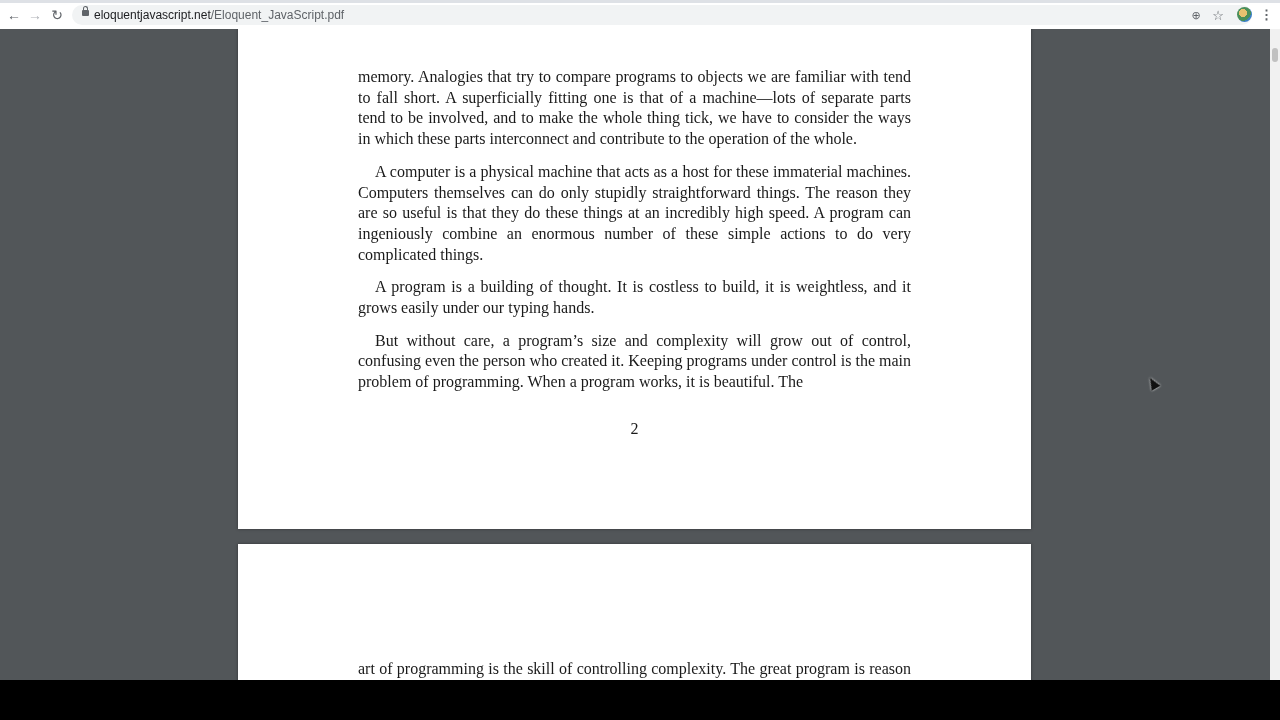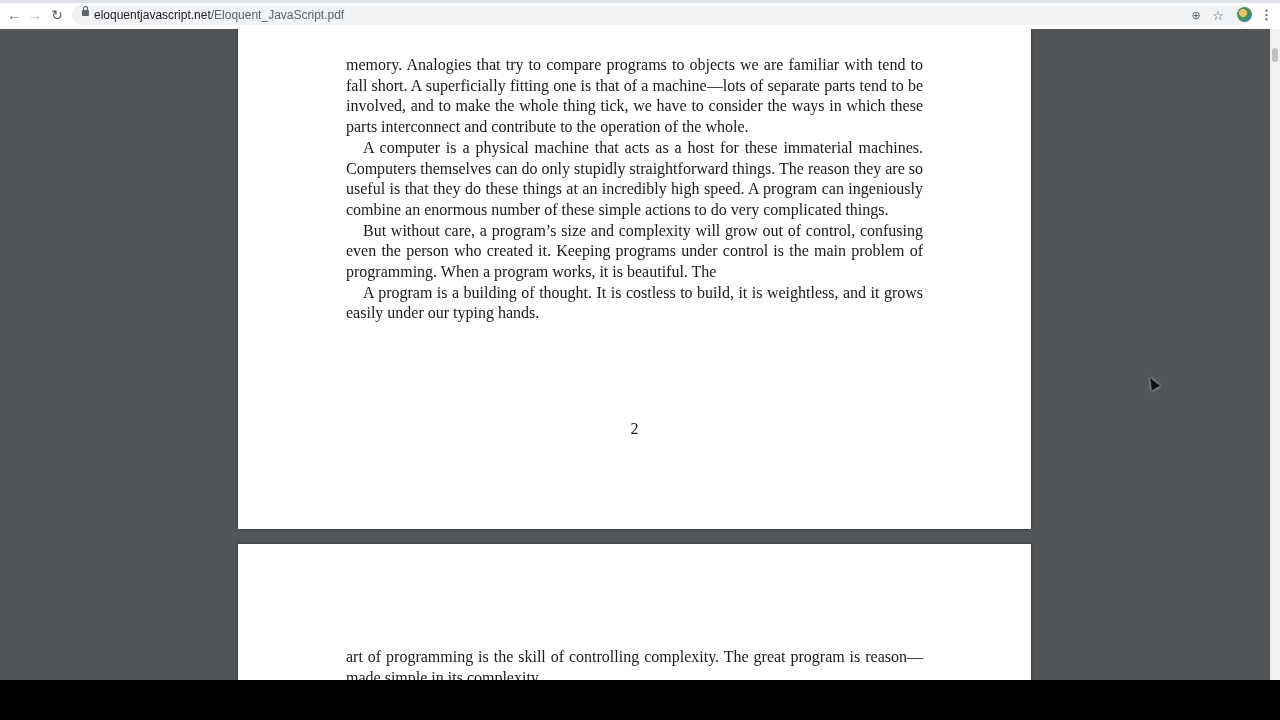--- a/index.html
+++ b/index.html
@@ -62,21 +62,21 @@
     position: absolute; left: 238px; width: 793px; background: #ffffff;
     box-shadow: 0 0 3px rgba(0,0,0,0.4);
   }
   .page1 { top: -100px; height: 600px; }
   .page2 { top: 515px; height: 300px; }
   .text-block {
     position: absolute; left: 108px; width: 577px;
     font-family: "Liberation Serif", "DejaVu Serif", serif;
     font-size: 16px; line-height: 20.7px; color: #1a1a1a; text-align: justify;
   }
-  .text-block p { margin: 0; text-indent: 17px; }
+  .text-block p { margin: 12px; text-indent: 17px; }
   .text-block p.noindent { text-indent: 0; }
   .page1 .text-block { top: 126px; }
   .page-number {
     position: absolute; left: 0; width: 793px; top: 491px; text-align: center;
     font-family: "Liberation Serif", "DejaVu Serif", serif; font-size: 16px; color: #1a1a1a;
   }
   .page2 .text-block { top: 103px; }
   .bottom-bar {
     position: absolute; left: 0; top: 680px; width: 1280px; height: 40px; background: #000;
   }
@@ -109,22 +109,22 @@
   </div>
   <div class="avatar"></div>
   <div class="menu-dots">⋮</div>
 </div>
 
 <div class="viewer">
   <div class="page page1">
     <div class="text-block">
       <p class="noindent">memory. Analogies that try to compare programs to objects we are familiar with tend to fall short. A superficially fitting one is that of a machine—lots of separate parts tend to be involved, and to make the whole thing tick, we have to consider the ways in which these parts interconnect and contribute to the operation of the whole.</p>
       <p>A computer is a physical machine that acts as a host for these immaterial machines. Computers themselves can do only stupidly straightforward things. The reason they are so useful is that they do these things at an incredibly high speed. A program can ingeniously combine an enormous number of these simple actions to do very complicated things.</p>
+      <p>A program is a building of thought. It is costless to build, it is weightless, and it grows easily under our typing hands.</p>
       <p>But without care, a program’s size and complexity will grow out of control, confusing even the person who created it. Keeping programs under control is the main problem of programming. When a program works, it is beautiful. The</p>
-      <p>A program is a building of thought. It is costless to build, it is weightless, and it grows easily under our typing hands.</p>
     </div>
     <div class="page-number">2</div>
   </div>
   <div class="page page2">
     <div class="text-block">
       <p class="noindent">art of programming is the skill of controlling complexity. The great program is reason—made simple in its complexity.</p>
     </div>
   </div>
 </div>
 

